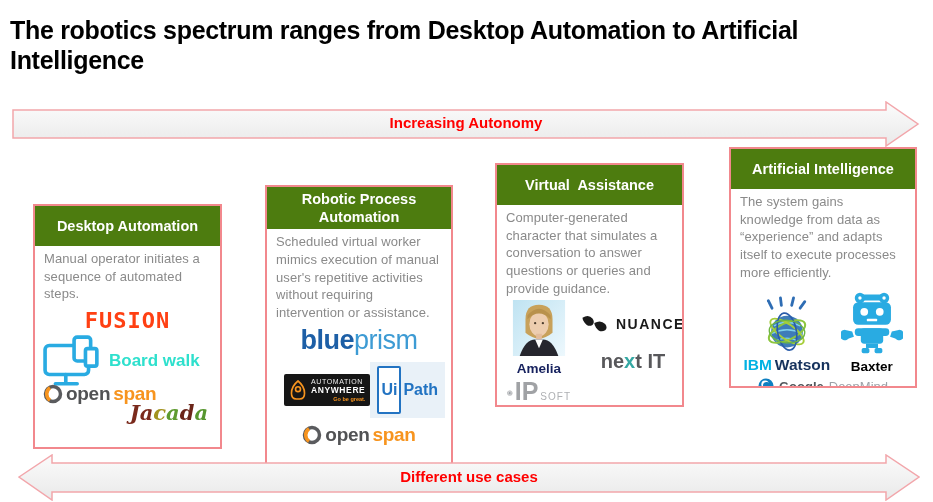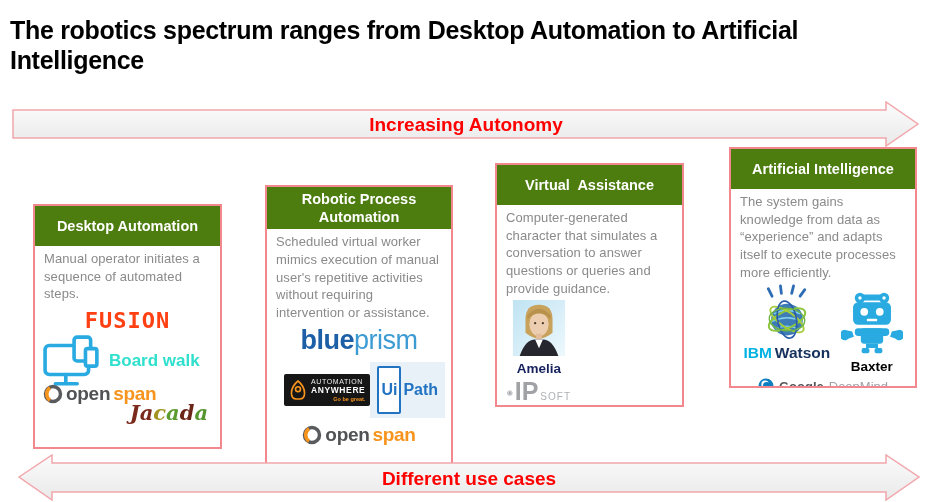--- a/index.html
+++ b/index.html
@@ -9,21 +9,21 @@
 
   
   .title { position:absolute; left:10px; top:15px; width:905px;
            font-size:25px; font-weight:bold; color:#000; line-height:1.2; letter-spacing:-0.3px; }
 
   
   .arrow-wrap { position:absolute; }
   .arrow-top { left:12px; top:101px; width:908px; height:46px; }
   .arrow-bottom { left:18px; top:454px; width:902px; height:47px; }
   .arrow-label { position:absolute; left:0; right:0; text-align:center;
-                 font-weight:bold; font-size:19px; color:#FF0000; }
+                 font-weight:bold; font-size:15px; color:#FF0000; }
   .arrow-top .arrow-label { top:13px; }
   .arrow-bottom .arrow-label { top:14px; }
 
   
   .box { position:absolute; background:#fff; border:2px solid #F2888D; overflow:hidden; }
   #box1 { left:33px;  top:204px; width:189px; height:245px; }
   #box2 { left:265px; top:185px; width:188px; height:292px; }
   #box3 { left:495px; top:163px; width:189px; height:244px; }
   #box4 { left:729px; top:147px; width:188px; height:241px; }
 
@@ -70,21 +70,21 @@
   .amelia-label { color:#16215E; font-weight:bold; font-size:13.5px; margin-top:1px; }
   .nuance { display:flex; align-items:center; gap:3px; }
   .nuance-text { color:#1A1A1A; font-weight:bold; font-size:14px; letter-spacing:1.5px; }
   .ipsoft { display:flex; align-items:flex-end; gap:2px; margin-top:4px; justify-content:center; }
   .ip-big { color:#A0A2A5; font-weight:bold; font-size:25px; line-height:0.9; }
   .ip-soft { color:#AEB0B3; font-size:10px; letter-spacing:1px; padding-bottom:1px; }
   .nextit { font-weight:bold; font-size:20px; color:#58585B; margin-top:16px; text-align:center; }
   .nextit .nx { color:#35A8A3; }
 
   
-  .row-ai { display:flex; justify-content:center; gap:4px; padding:0 1px; align-items:flex-start; }
+  .row-ai { display:flex; justify-content:center; gap:4px; padding:0 1px; align-items:flex-end; }
   .watson-block { width:96px; text-align:center; }
   .watson-text { font-size:15.5px; font-weight:bold; margin-top:-2px; }
   .w-ibm { color:#00B2E3; } .w-watson { color:#16325C; margin-left:3px; }
   .baxter-block { width:70px; text-align:center; margin-top:8px; }
   .baxter-label { color:#000; font-weight:bold; font-size:13.5px; margin-top:1px; }
   .deepmind { display:flex; align-items:center; justify-content:center; gap:5px; margin-top:4px; }
   .dm-google { color:#53575B; font-weight:bold; font-size:13px; }
   .dm-deepmind { color:#9CA1A7; font-size:13px; }
 </style>
 </head>
@@ -198,20 +198,30 @@
             <svg width="20" height="20" viewBox="0 0 22 22">
               <circle cx="11" cy="11" r="10" fill="#A6A8AB"></circle>
               <ellipse cx="11" cy="11" rx="9" ry="3.5" fill="none" stroke="#FFFFFF" stroke-width="1.4" transform="rotate(-35 11 11)"></ellipse>
               <ellipse cx="11" cy="11" rx="9" ry="3.5" fill="none" stroke="#FFFFFF" stroke-width="1.4" transform="rotate(55 11 11)"></ellipse>
               <circle cx="11" cy="11" r="2" fill="#4A5A6A"></circle>
             </svg>
             <span class="ip-big">IP</span>
             <span class="ip-soft">SOFT</span>
           </div>
         </div>
+        <div class="col-right">
+          <div class="nuance">
+            <svg width="32" height="20" viewBox="0 0 34 22" fill="#1A1A1A">
+              <path d="M1,4 Q8,0 12,5 Q15,9 12,12 Q7,15 3,9 Q1,6 1,4 Z"></path>
+              <path d="M14,10 Q21,6 26,11 Q29,15 26,18 Q20,21 16,15 Q14,12 14,10 Z"></path>
+            </svg>
+            <span class="nuance-text">NUANCE</span>
+          </div>
+          <div class="nextit"><span>ne</span><span class="nx">x</span><span>t IT</span></div>
+        </div>
       </div>
     </div>
   </div>
 
   <div class="box" id="box4">
     <div class="box-header">Artificial Intelligence</div>
     <div class="box-desc">The system gains knowledge from data as “experience” and adapts itself to execute processes more efficiently.</div>
     <div class="logos">
       <div class="row-ai">
         <div class="watson-block">

